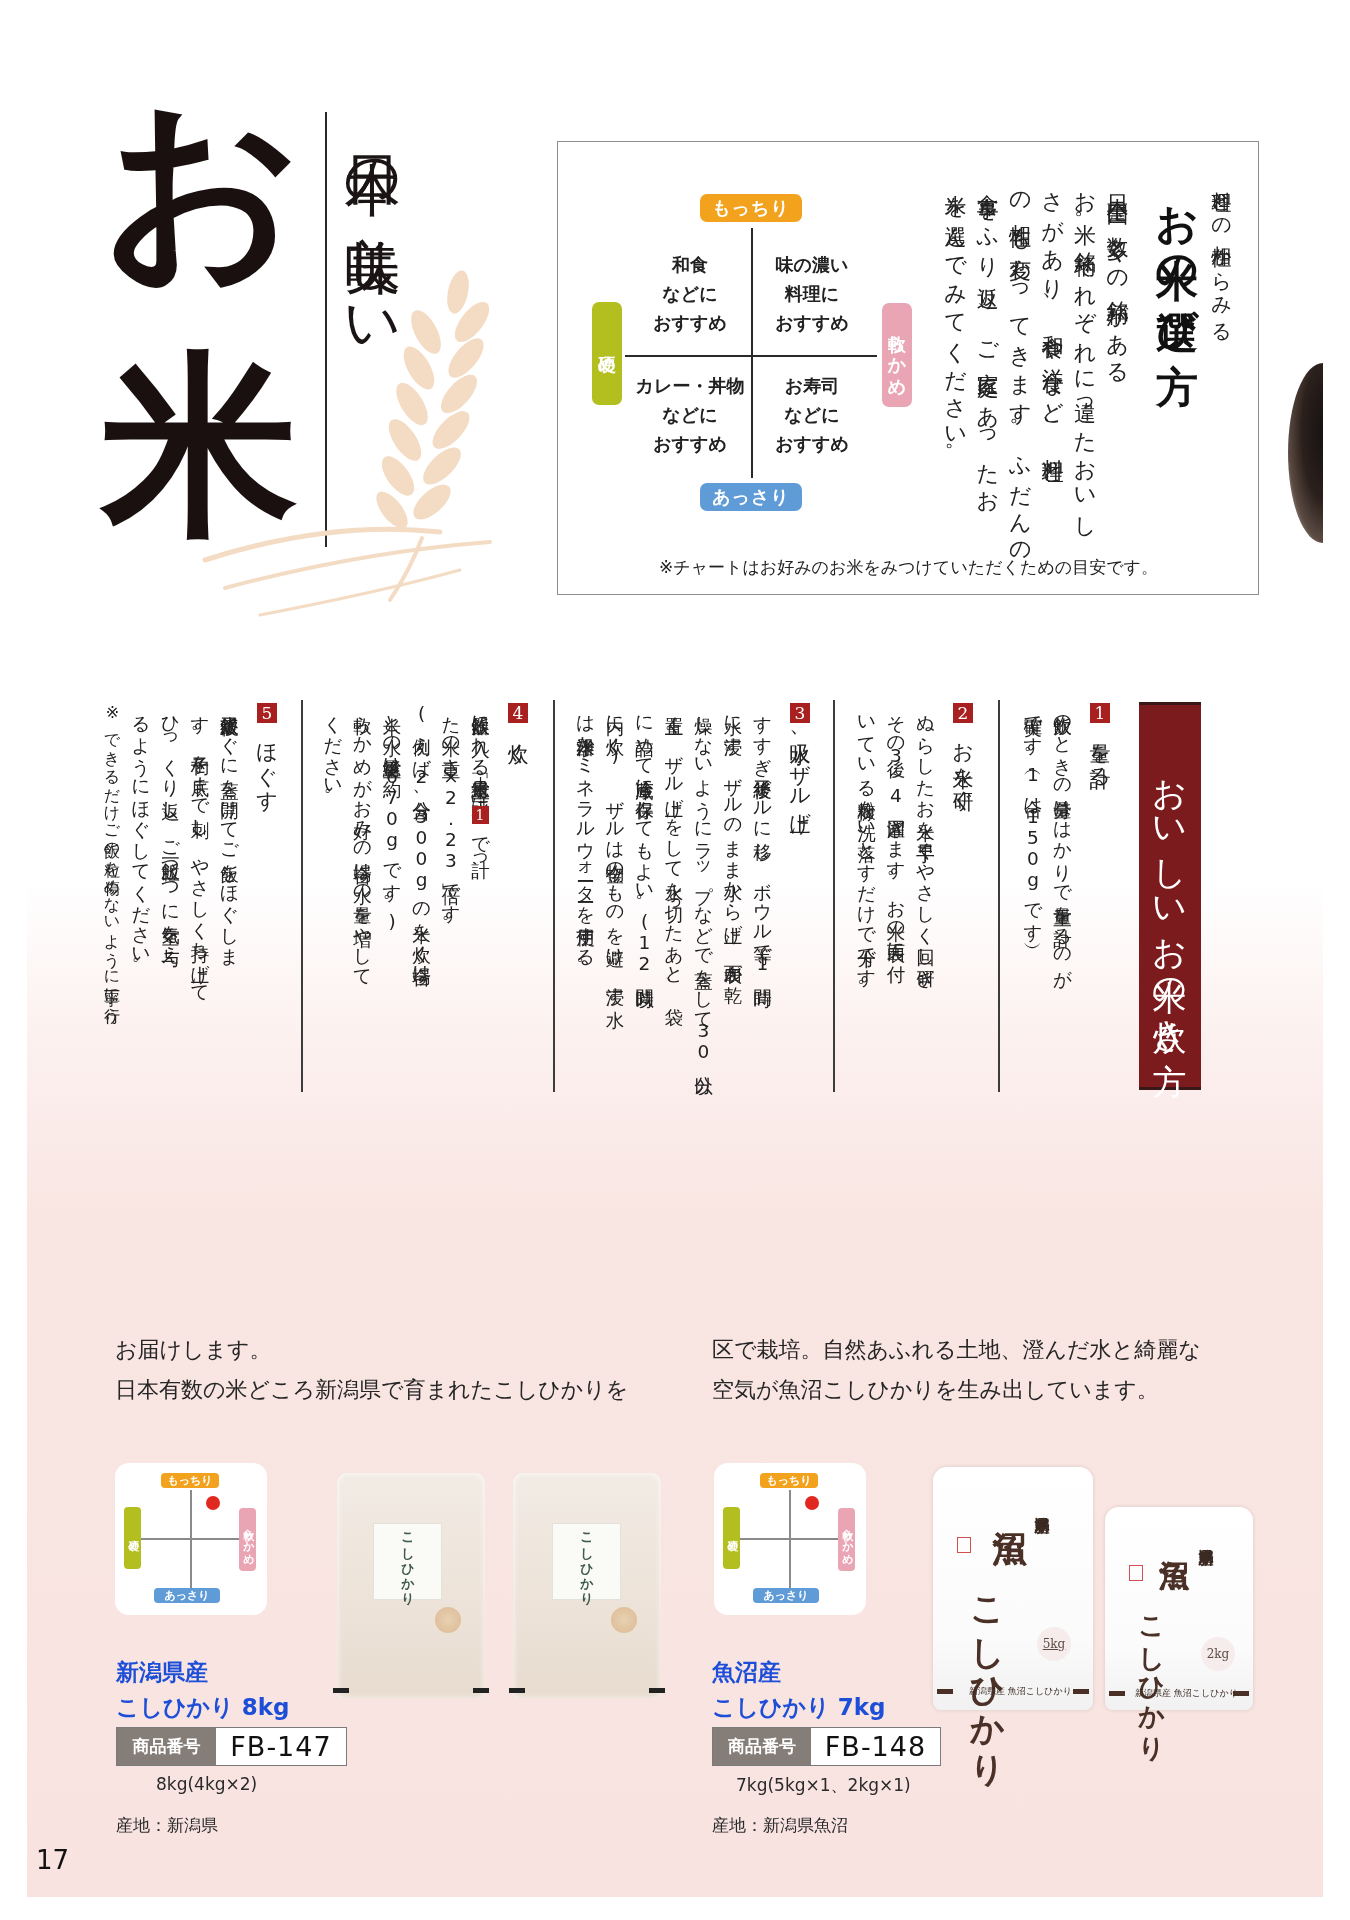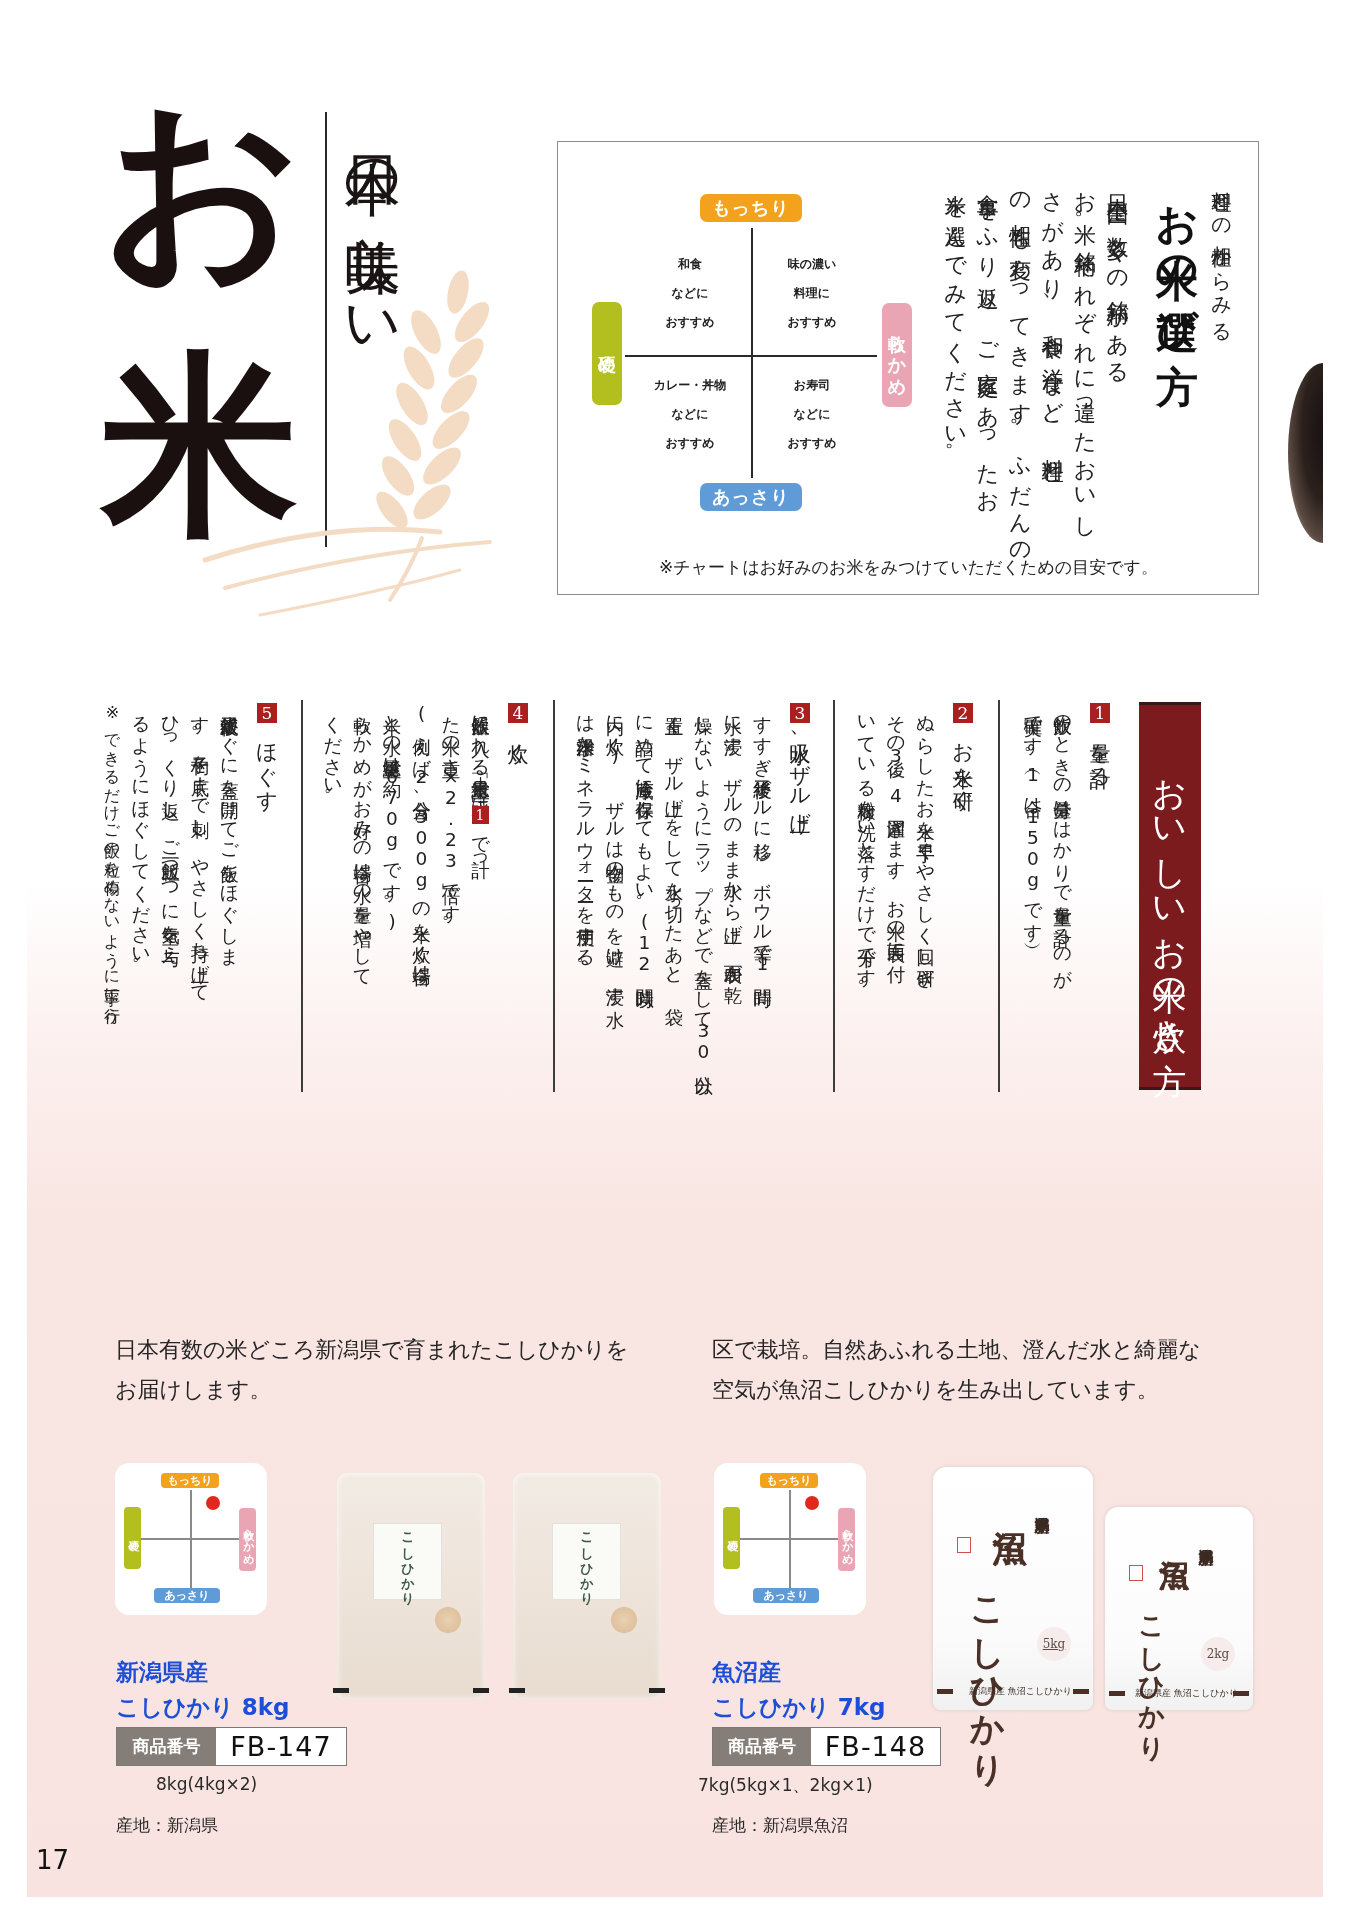--- a/index.html
+++ b/index.html
@@ -39,21 +39,21 @@
   .guide-body div { white-space:nowrap; }
 
   .axis-pill { color:#fff; font-weight:bold; border-radius:7px; display:flex; align-items:center; justify-content:center; white-space:nowrap; }
   .axis-h { font-size:18px; letter-spacing:1px; }
   .axis-v { font-size:18px; letter-spacing:1px; }
   .c-orange { background:#f2a21c; }
   .c-blue { background:#5f9bd6; }
   .c-green { background:#b3be1f; }
   .c-pink { background:#eaa5b5; }
   .chart-line { background:#2a2a2a; }
-  .quad { width:124px; text-align:center; font-size:12px; line-height:29px; font-weight:bold; color:#222; }
+  .quad { width:124px; text-align:center; font-size:18px; line-height:29px; font-weight:bold; color:#222; }
   .guide-note { left:557px; top:556px; width:703px; text-align:center; font-size:17px; color:#222; }
 
   
   .banner {
     left:1139px; top:702px; width:62px; height:382px;
     background:#7b1b1d; border-top:3px solid #3a1818; border-bottom:3px solid #3a1818;
     display:flex; align-items:center; justify-content:center;
   }
   .banner span { color:#fff; font-size:34px; line-height:40px; letter-spacing:1px; white-space:nowrap; }
   .step { top:703px; color:#222; }
@@ -231,22 +231,22 @@
 <div class="abs vert step" style="right:1064px;">
   <div class="head"><span class="num-box">5</span><span>ほぐす</span></div>
   <div class="col">炊飯終了後すぐに蓋を開けてご飯をほぐしま</div>
   <div class="col">す。杓子を底まで刺し、やさしく持ち上げて</div>
   <div class="col">ひっくり返し、ご飯粒一つ一つに空気を与え</div>
   <div class="col">るようにほぐしてください。</div>
   <div class="note-col">※できるだけご飯の粒を傷めないように丁寧に行う。</div>
 </div>
 
 <div class="abs serif prod-desc" style="left:115px; top:1330px;">
+  <div>お届けします。</div>
   <div>日本有数の米どころ新潟県で育まれたこしひかりを</div>
-  <div>お届けします。</div>
 </div>
 
 <div class="abs mini-chart" style="left:115px;">
   <div class="abs axis-pill c-orange" style="left:46px; top:10px; width:58px; height:15px;">もっちり</div>
   <div class="abs mini-line" style="left:75px; top:27px; width:1.5px; height:98px;"></div>
   <div class="abs mini-line" style="left:24px; top:75px; width:104px; height:1.5px;"></div>
   <div class="abs axis-pill vert c-green" style="left:9px; top:44px; width:17px; height:62px;">硬め</div>
   <div class="abs axis-pill vert c-pink" style="left:124px; top:45px; width:17px; height:63px;">軟らかめ</div>
   <div class="abs axis-pill c-blue" style="left:39px; top:125px; width:66px; height:15px;">あっさり</div>
   <div class="abs dot" style="left:91px; top:33px;"></div>
@@ -317,16 +317,16 @@
 </div>
 
 <div class="abs prod-name" style="left:712px; top:1655px;">
   <div>魚沼産</div>
   <div>こしひかり 7kg</div>
 </div>
 <div class="abs code-box" style="left:712px; width:227px;">
   <div class="code-label" style="width:98px;">商品番号</div>
   <div class="code-value">FB-148</div>
 </div>
-<div class="abs prod-meta" style="left:698px; top:1774px;text-align:right;">7kg(5kg×1、2kg×1)</div>
+<div class="abs prod-meta" style="left:736px; top:1774px;text-align:right;">7kg(5kg×1、2kg×1)</div>
 <div class="abs prod-meta" style="left:712px; top:1814px;">産地：新潟県魚沼</div>
 
 <div class="abs page-num">17</div>
 
 </body></html>

